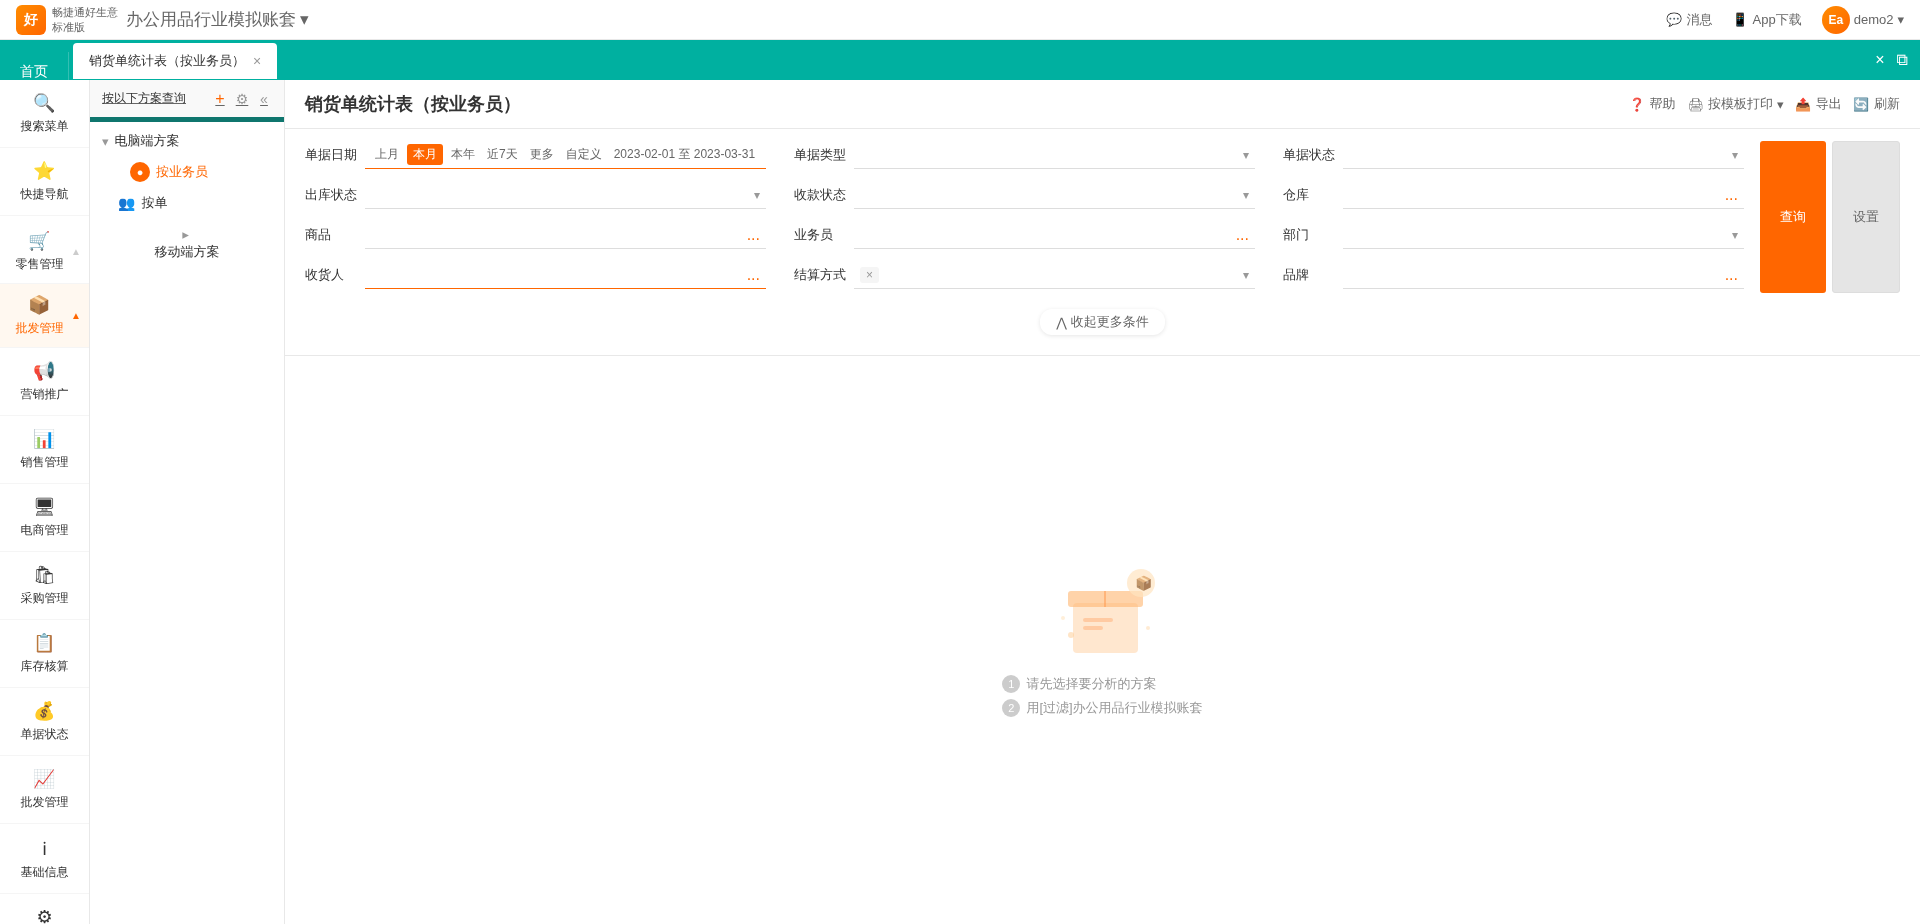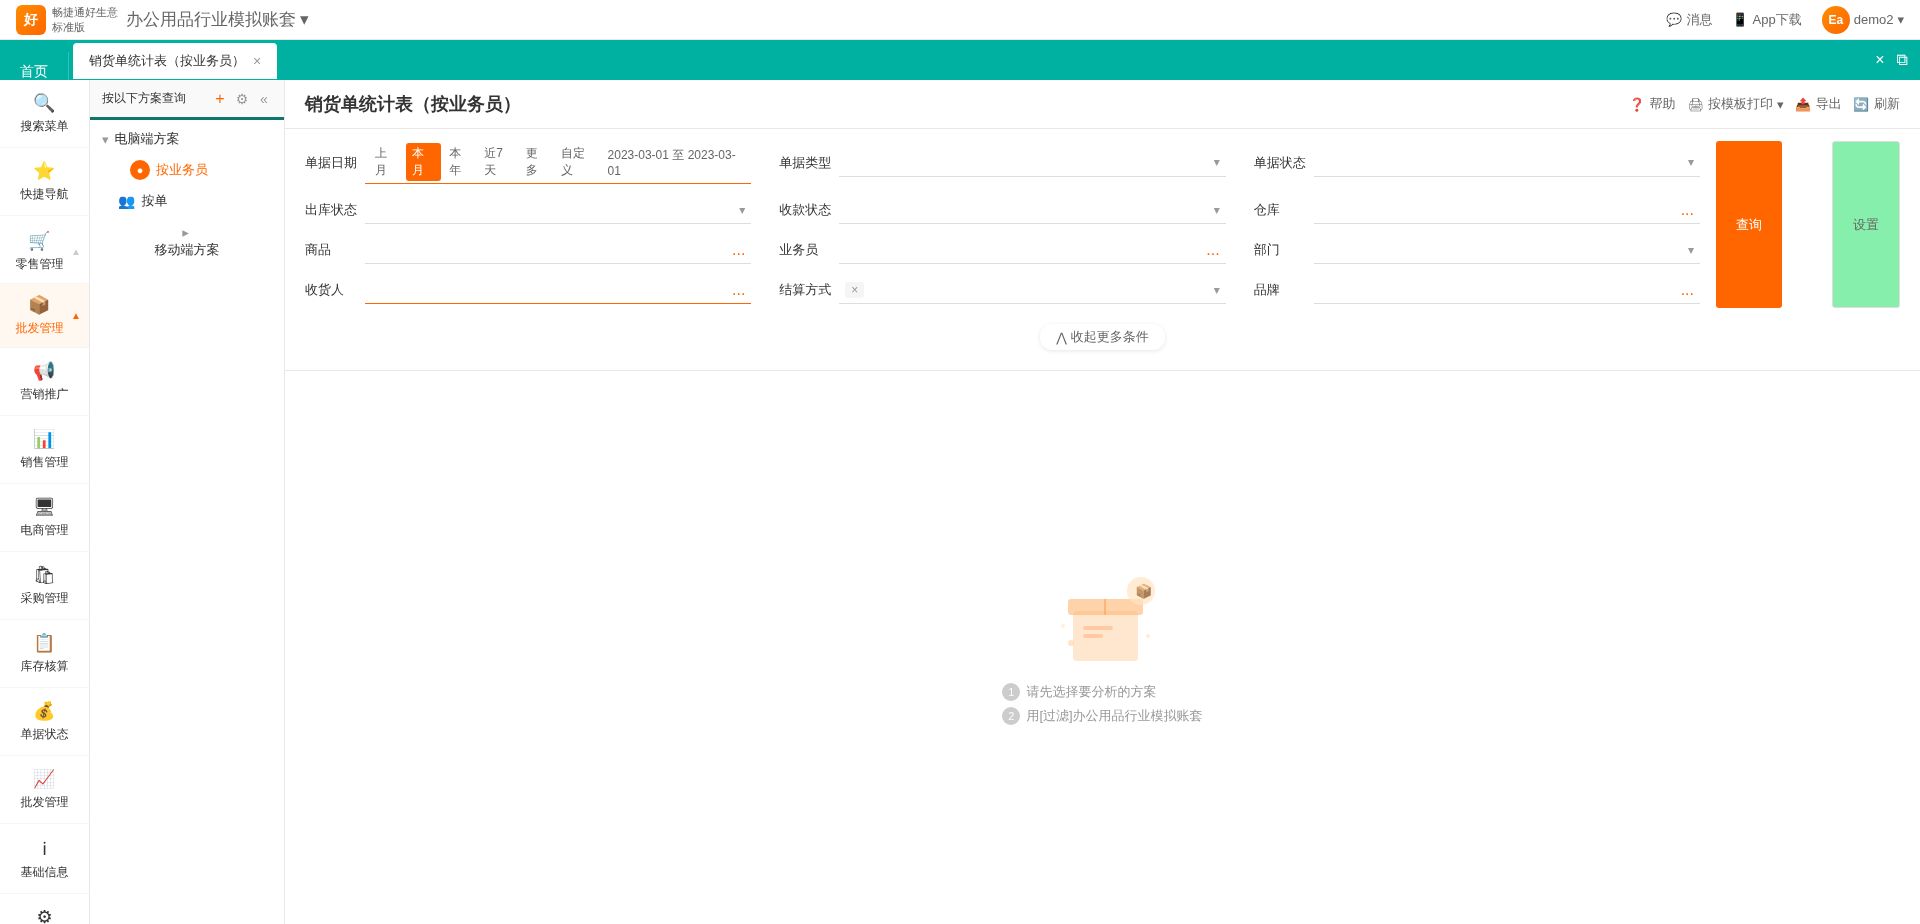--- a/index.html
+++ b/index.html
@@ -113,24 +113,25 @@
       width: 195px;
       background: white;
       border-right: 1px solid #e8e8e8;
       flex-shrink: 0;
       overflow-y: auto;
     }
     .left-panel-header {
       display: flex; align-items: center;
       padding: 10px 12px;
       background: #f9f9f9;
-      border-bottom: 3px solid #0f766e;
+      border-bottom: 5px solid #0f766e;
       font-size: 13px;
       color: #666;
       gap: 6px;
+      text-decoration: underline;
     }
     .left-panel-icon { width: 16px; height: 16px; display: flex; align-items: center; justify-content: center; font-size: 14px; cursor: pointer; color: #999; }
     .scheme-section { padding: 4px 0; }
     .scheme-group-header {
       display: flex; align-items: center;
       padding: 6px 12px;
       font-size: 13px;
       color: #333;
       cursor: pointer;
     }
@@ -178,21 +179,21 @@
 
     
     .filter-area {
       background: white;
       padding: 12px 20px;
       border-bottom: 1px solid #e8e8e8;
       flex-shrink: 0;
     }
     .filter-row {
       display: flex;
-      align-items: center;
+      align-items: flex-end;
       margin-bottom: 12px;
       gap: 28px;
     }
     .filter-row:last-child { margin-bottom: 4px; }
     .filter-item {
       display: flex;
       align-items: center;
       flex: 1;
     }
     .filter-label {
@@ -256,29 +257,28 @@
       background: #ff6600;
       color: white;
       border: none;
       padding: 6px 20px;
       border-radius: 3px;
       font-size: 13px;
       cursor: pointer;
       white-space: nowrap;
     }
     .btn-settings {
-      background: #86efac;
+      background: #e5e5e5;
       color: #666;
       border: 1px solid #ddd;
       padding: 6px 20px;
       border-radius: 3px;
       font-size: 13px;
       cursor: pointer;
       white-space: nowrap;
-      margin-left: 44px;
     }
 
     
     .filter-main {
       display: flex;
       gap: 16px;
     }
     .filter-fields { flex: 1; }
 
     
@@ -491,21 +491,21 @@
                 <span class="filter-label">单据日期</span>
                 <div class="filter-input-area active">
                   <div class="date-tabs">
                     <span class="date-tab">上月</span>
                     <span class="date-tab active">本月</span>
                     <span class="date-tab">本年</span>
                     <span class="date-tab">近7天</span>
                     <span class="date-tab">更多</span>
                     <span class="date-tab">自定义</span>
                   </div>
-                  <span class="date-range-text">2023-03-01 至 2023-03-01</span>
+                  <span class="date-range-text">2023-02-01 至 2023-03-31</span>
                 </div>
               </div>
               <div class="filter-item">
                 <span class="filter-label">单据类型</span>
                 <div class="filter-input-area">
                   <span class="filter-dropdown-arrow">▾</span>
                 </div>
               </div>
               <div class="filter-item">
                 <span class="filter-label">单据状态</span>

